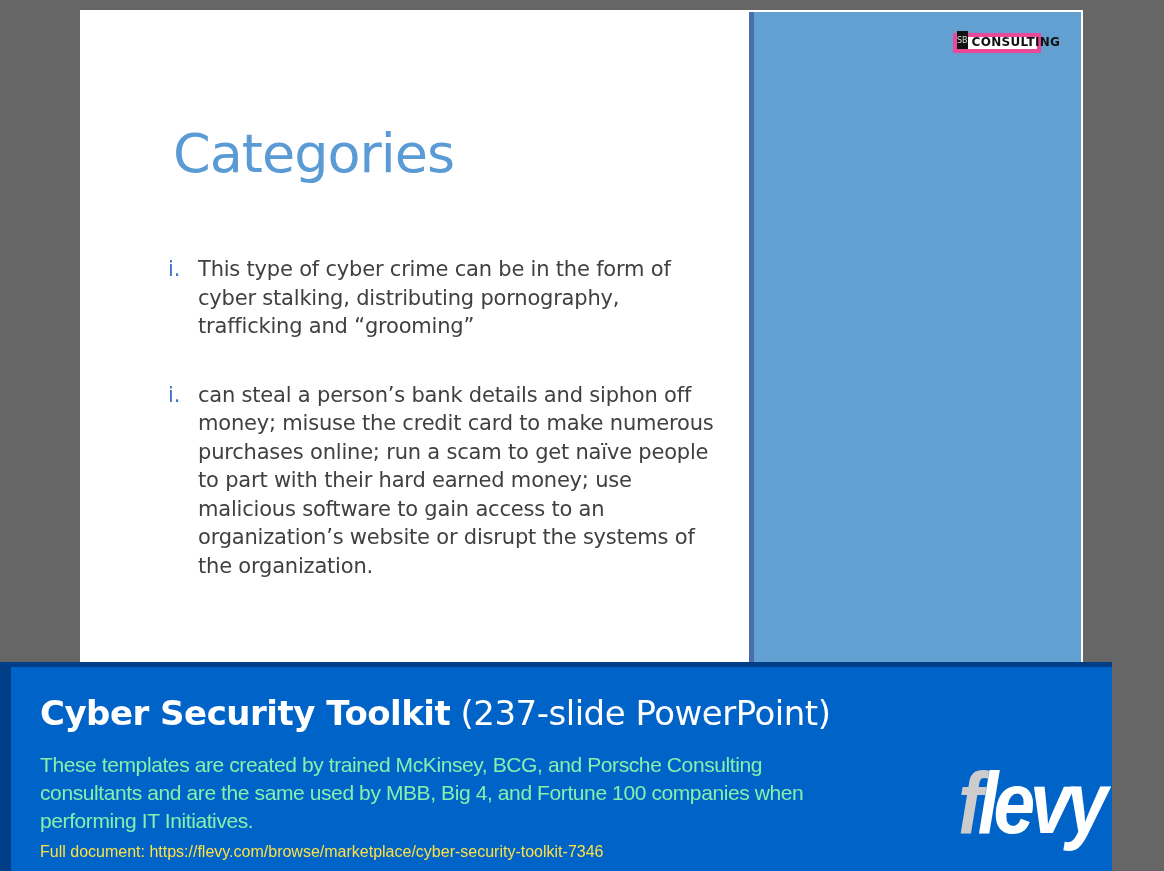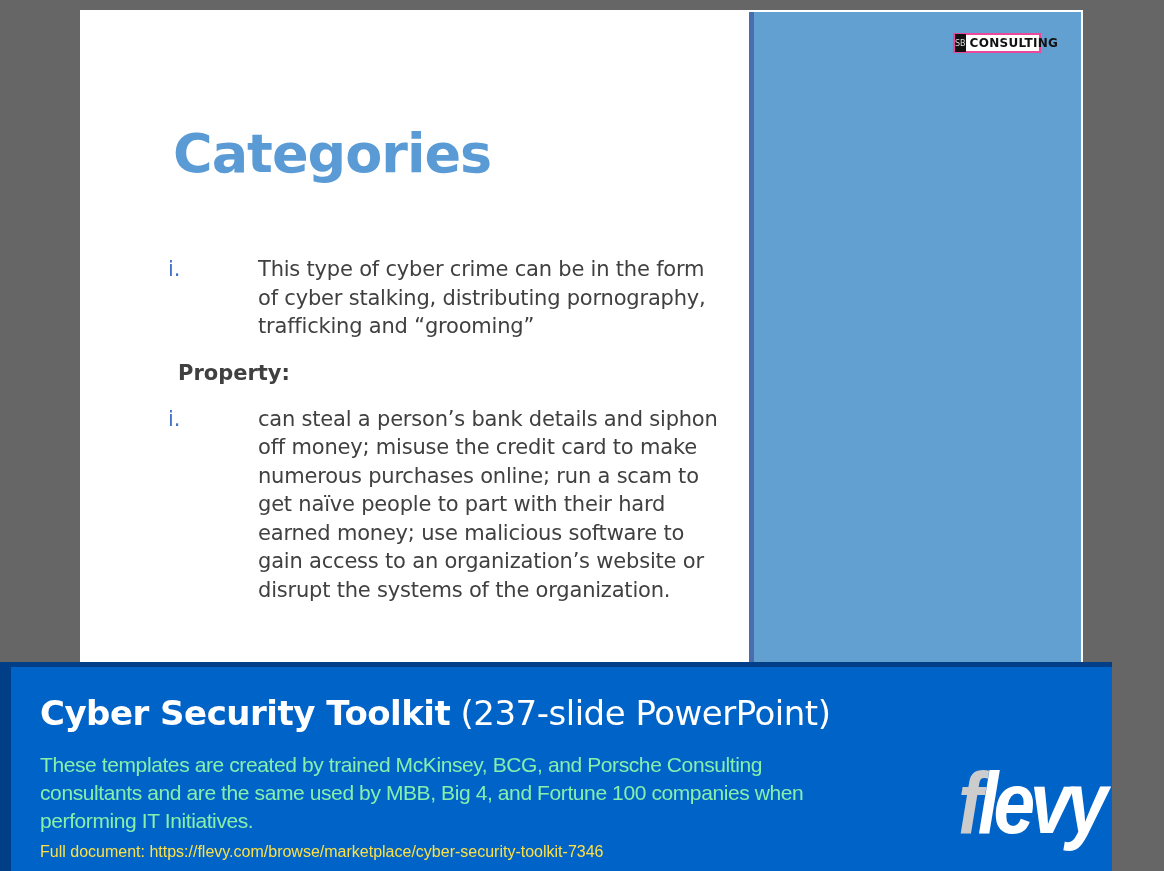--- a/index.html
+++ b/index.html
@@ -16,47 +16,47 @@
     position: absolute; left: 669px; top: 2px; width: 332px; height: 660px;
     background: #63A0D2;
     border-left: 5px solid #4A6DB0;
     box-sizing: border-box;
   }
   .frame-right {
     position: absolute; left: 1001px; top: 0; width: 2px; height: 652px; background: #ffffff;
   }
   .logo {
     position: absolute; left: 873px; top: 23px; width: 88px; height: 20px;
-    background: #ffffff; border: 2px solid #ec4899; box-sizing: border-box;
-    display: flex; align-items: center;
+    background: #ffffff; border: 4px solid #ec4899; box-sizing: border-box;
+    display: flex; align-items: flex-end;
   }
   .logo-mark {
     width: 20px; height: 18px; background: #111; color: #ddd;
     font-size: 8px; display: flex; align-items: center; justify-content: center;
     font-family: "DejaVu Sans", sans-serif;
   }
   .logo-text {
     font-size: 12px; font-weight: bold; color: #111; margin-left: 4px; letter-spacing: 0.3px;
     font-family: "DejaVu Sans", sans-serif;
   }
   .title {
     position: absolute; left: 93px; top: 112px;
-    font-family: "DejaVu Sans", sans-serif; font-weight: 700;
+    font-family: "DejaVu Sans", sans-serif; font-weight: 400;
     font-size: 54px; color: #5B9BD5; letter-spacing: -1px;
   }
   .content {
     position: absolute; left: 88px; top: 225px; width: 560px;
     font-family: "DejaVu Sans", sans-serif; color: #404040;
   }
   .heading {
     font-weight: bold; font-size: 21px; color: #404040; margin-left: 10px;
   }
   .item { position: relative; font-size: 21px; line-height: 28.5px; margin-top: 20px; }
   .marker { position: absolute; left: 0; top: 0; color: #4472C4; }
-  .item-text { margin-left: 90px; display: block; letter-spacing: -0.2px; }
+  .item-text { margin-left: 30px; display: block; letter-spacing: -0.2px; }
   .gap { height: 20px; }
 
   .banner {
     position: absolute; left: 0; top: 662px; width: 1112px; height: 209px;
     background: #0063C8;
     border-top: 5px solid #003F87;
     box-sizing: border-box;
   }
   .banner-stripe {
     position: absolute; left: 0; top: 0; width: 11px; height: 204px; background: #003F87;
@@ -96,21 +96,20 @@
   </div>
 
   <div class="title">Categories</div>
 
   <div class="content">
     <div class="item">
       <span class="marker">i.</span>
       <span class="item-text"> This type of cyber crime can be in the form of cyber stalking, distributing pornography, trafficking and “grooming”</span>
     </div>
     <div class="gap"></div>
-    <div class="heading">Property:</div>
     <div class="item">
       <span class="marker">i.</span>
       <span class="item-text">can steal a person’s bank details and siphon off money; misuse the credit card to make numerous purchases online; run a scam to get naïve people to part with their hard earned money; use malicious software to gain access to an organization’s website or disrupt the systems of the organization.</span>
     </div>
   </div>
 </div>
 
 <div class="banner">
   <div class="banner-stripe"></div>
   <div class="banner-title">

